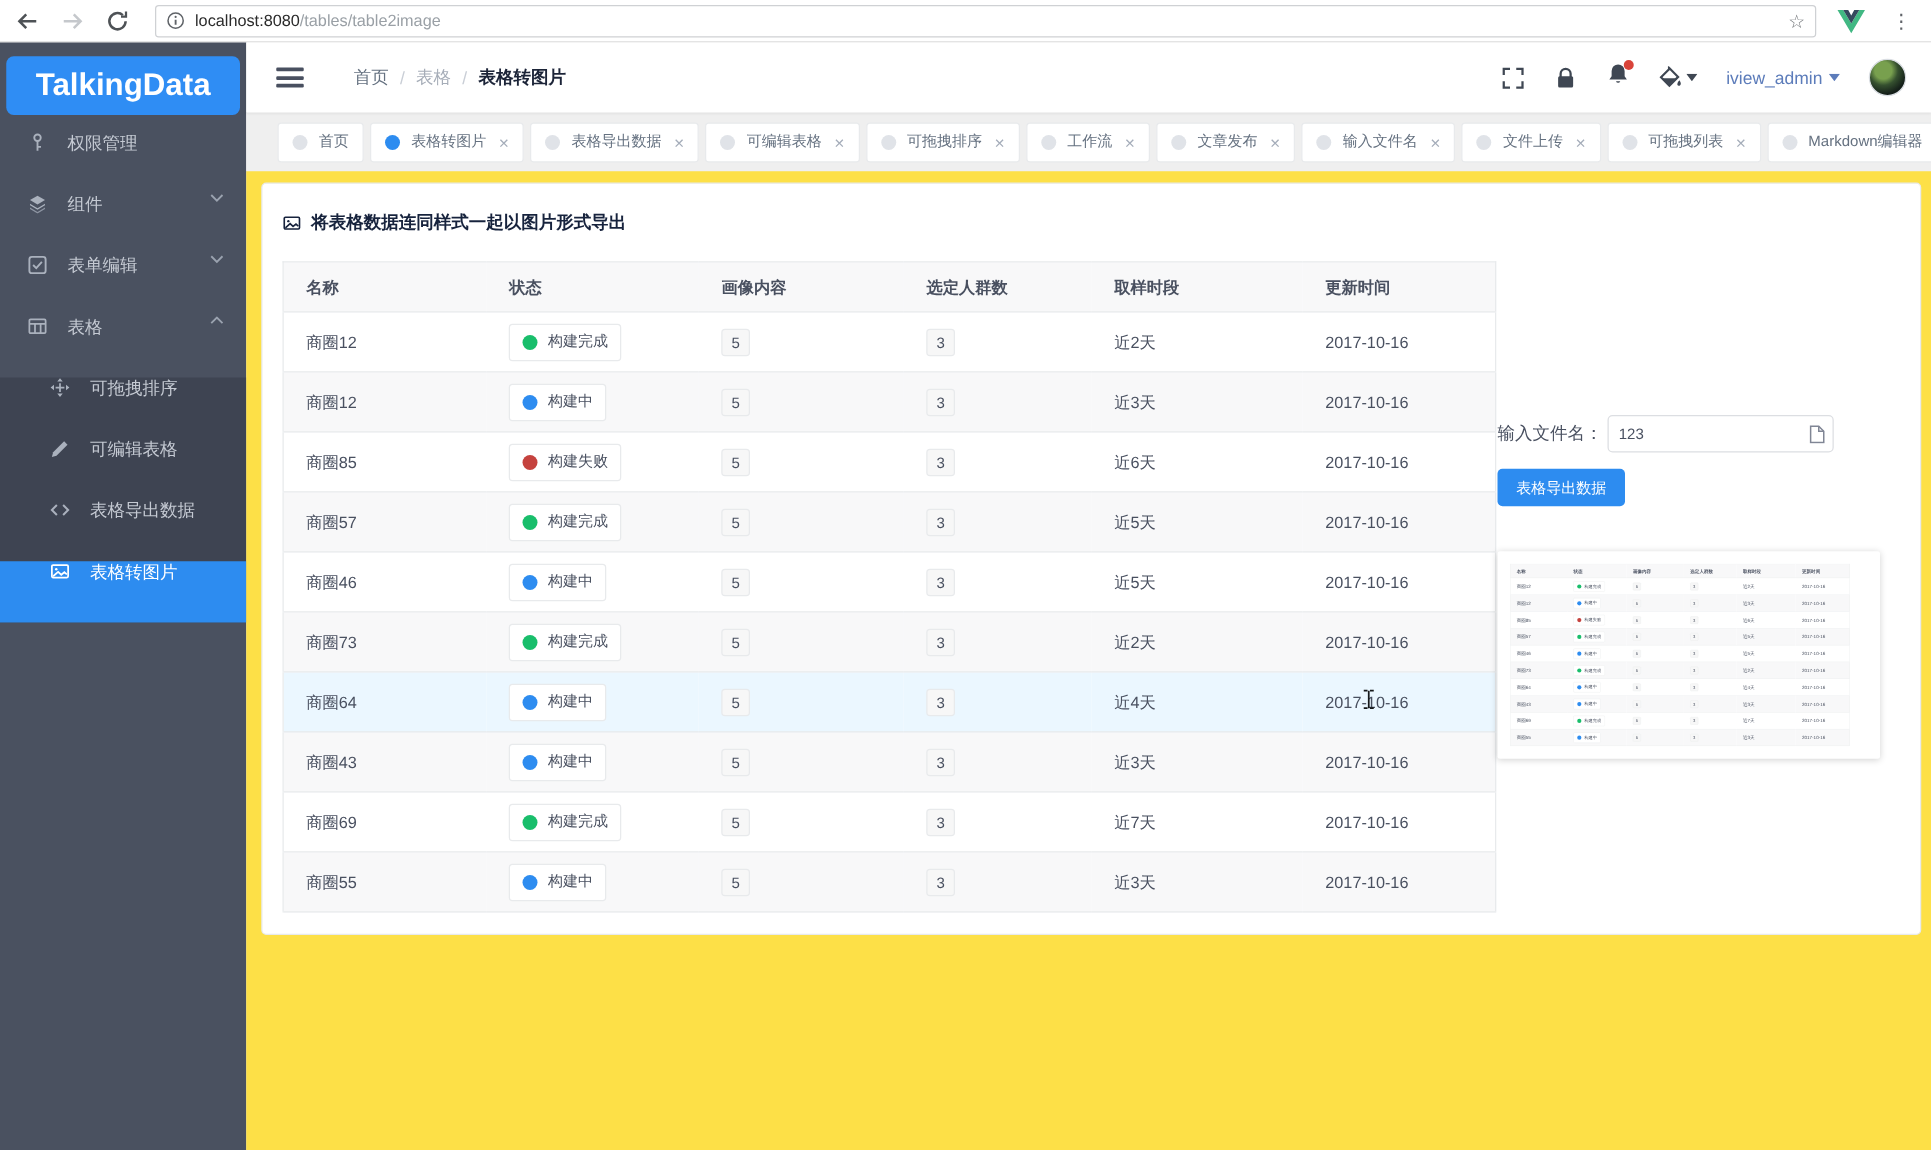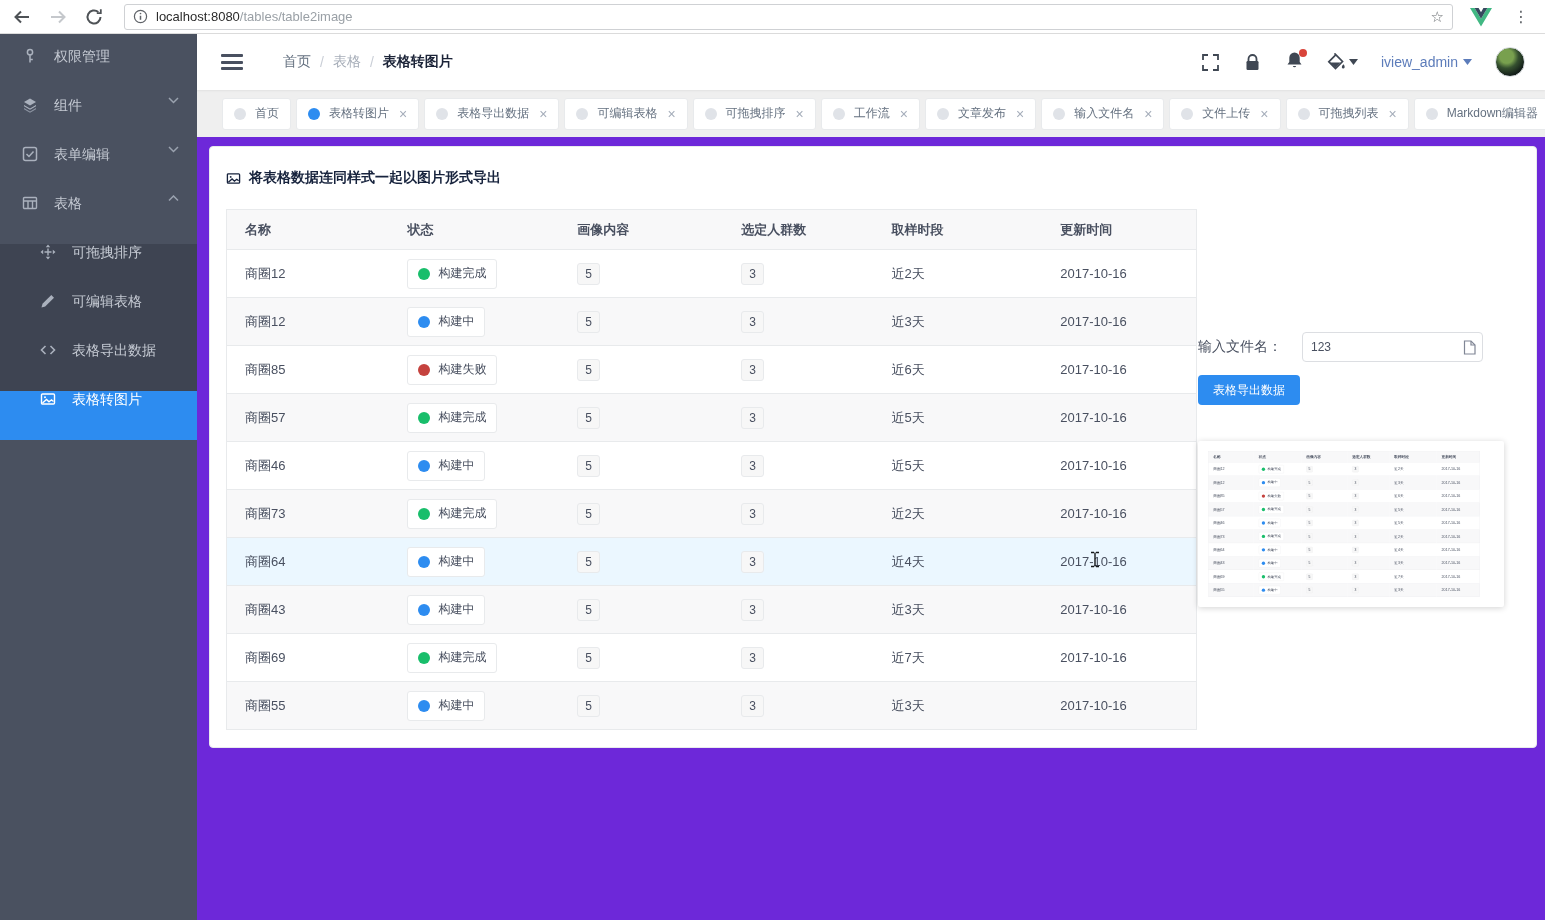--- a/index.html
+++ b/index.html
@@ -67,21 +67,21 @@
   .tagbar { height:47px; background:#efefef; display:flex; align-items:center;
     gap:5px; padding:0 16px 0 25px; overflow:hidden; }
   .tag { height:32px; background:#fff; border:1px solid #e8eaec; border-radius:3px;
     display:inline-flex; align-items:center; gap:9px; padding:0 11px;
     font-size:12px; color:#657180; cursor:pointer; white-space:nowrap; }
   .tag-dot { width:12px; height:12px; border-radius:50%; background:#e0e3e8; }
   .tag.active .tag-dot { background:#2d8cf0; }
   .tag-close { color:#a5adba; font-size:14px; margin-left:1px; cursor:pointer; }
 
   
-  .content { flex:1; padding:9px 8px 0 12px; background:#6d28d9; }
+  .content { flex:1; padding:9px 8px 0 12px; background:#fde047; }
   .card { background:#fff; border:1px solid #e8eaec; border-radius:4px;
     height:602px; padding:22px 15px 0 16px; }
   .card-title { display:flex; align-items:center; gap:8px;
     font-size:14px; font-weight:bold; color:#17233d; }
   .card-title .mi { width:15px; height:15px; color:#17233d; }
   .card-body { display:flex; gap:1px; margin-top:22px; align-items:center; }
 
   
   table.grid { width:971px; border-collapse:collapse; border:1px solid #e8eaec;
     table-layout:fixed; flex:0 0 auto; }
@@ -94,21 +94,21 @@
   .status-tag { display:inline-flex; align-items:center; gap:8px; height:30px;
     padding:0 10px; background:#fff; border:1px solid #e8eaec; border-radius:3px;
     font-size:12px; color:#495060; }
   .status-dot { width:12px; height:12px; border-radius:50%; display:inline-block; }
   .count-box { display:inline-block; padding:4px 7px; background:#f7f7f7;
     border:1px solid #e8eaec; border-radius:3px; font-size:12px; color:#495060; line-height:1; }
 
   
   .side { width:306px; flex:0 0 auto; }
   .file-row { display:flex; align-items:center; font-size:14px; color:#495060; }
-  .input-wrap { position:relative; margin-left:20px; }
+  .input-wrap { position:relative; margin-left:4px; }
   .input-wrap input { width:181px; height:30px; border:1px solid #dcdee2; border-radius:4px;
     padding:0 26px 0 8px; font-size:12px; color:#495060; outline:none;
     font-family:"Liberation Sans","DejaVu Sans",sans-serif; }
   .doc-ic { position:absolute; right:7px; top:8px; width:13px; height:15px; color:#808695; }
   .export-btn { margin-top:13px; height:30px; padding:0 15px; background:#2d8cf0;
     border:none; border-radius:4px; color:#fff; font-size:12px; cursor:pointer;
     font-family:"Liberation Sans","DejaVu Sans",sans-serif; }
   .preview { margin-top:36px; width:306px; background:#fff; border-radius:2px;
     box-shadow:0 1px 6px rgba(0,0,0,.18); padding:10px; }
   .preview-viewport { width:286px; height:146px; overflow:hidden; }
@@ -147,20 +147,21 @@
   <svg class="vue-ic" viewBox="0 0 24 20">
     <path d="M1 1 h4.6 L12 11.8 18.4 1 H23 L12 19.5z" fill="#41b883"></path>
     <path d="M5.6 1 L12 11.8 18.4 1 h-4 L12 5.3 9.6 1z" fill="#35495e"></path>
   </svg>
   <span class="dots">⋮</span>
 </div>
 
 <div class="app">
 
   <aside class="sidebar">
+    <div class="logo">TalkingData</div>
     <nav class="nav">
       <div class="nav-item">
         <svg class="mi" viewBox="0 0 16 16" fill="none" stroke="currentColor" stroke-width="1.5">
           <circle cx="8" cy="4.2" r="2.6"></circle>
             <path d="M8 6.8 V14.5 M8 11.5 h2.8"></path>
         </svg>
         <span class="lbl">权限管理</span>
       </div>
       <div class="nav-item">
         <svg class="mi" viewBox="0 0 16 16" fill="currentColor">

